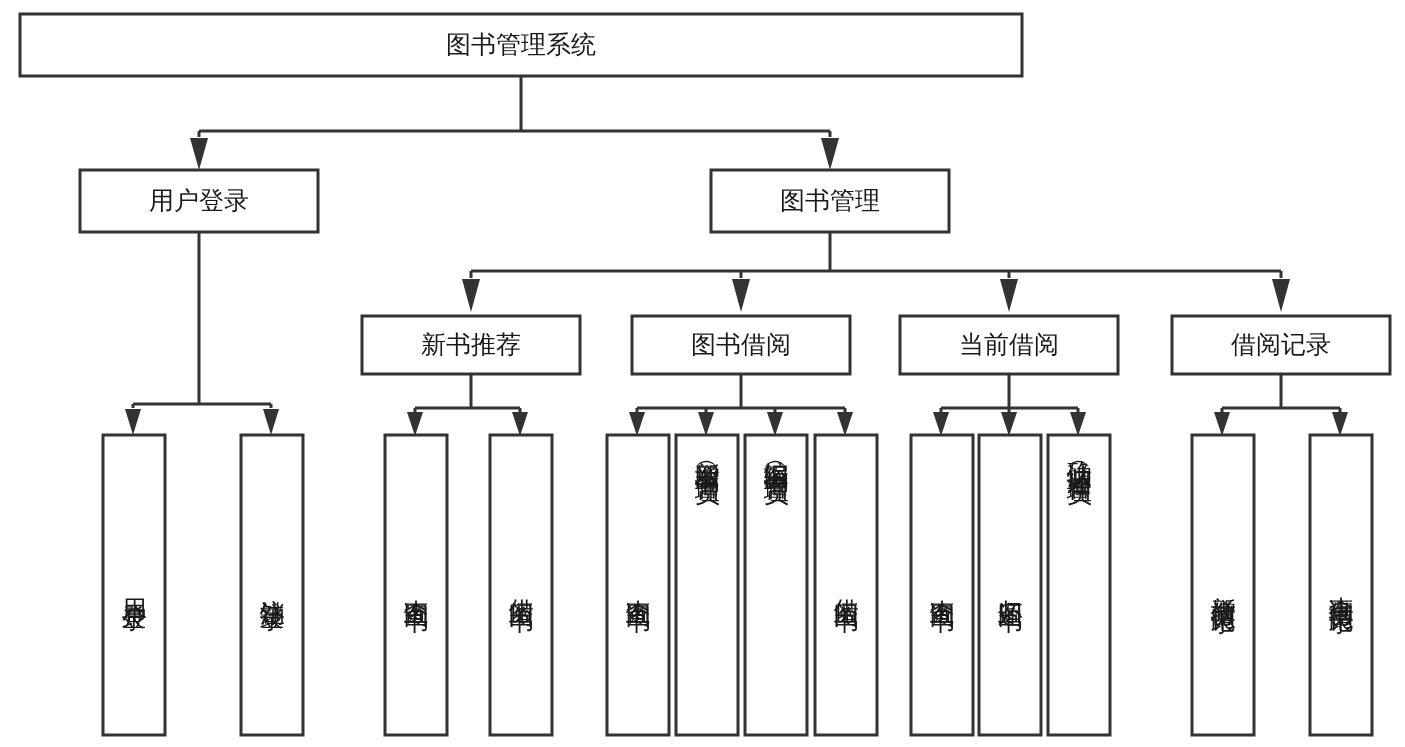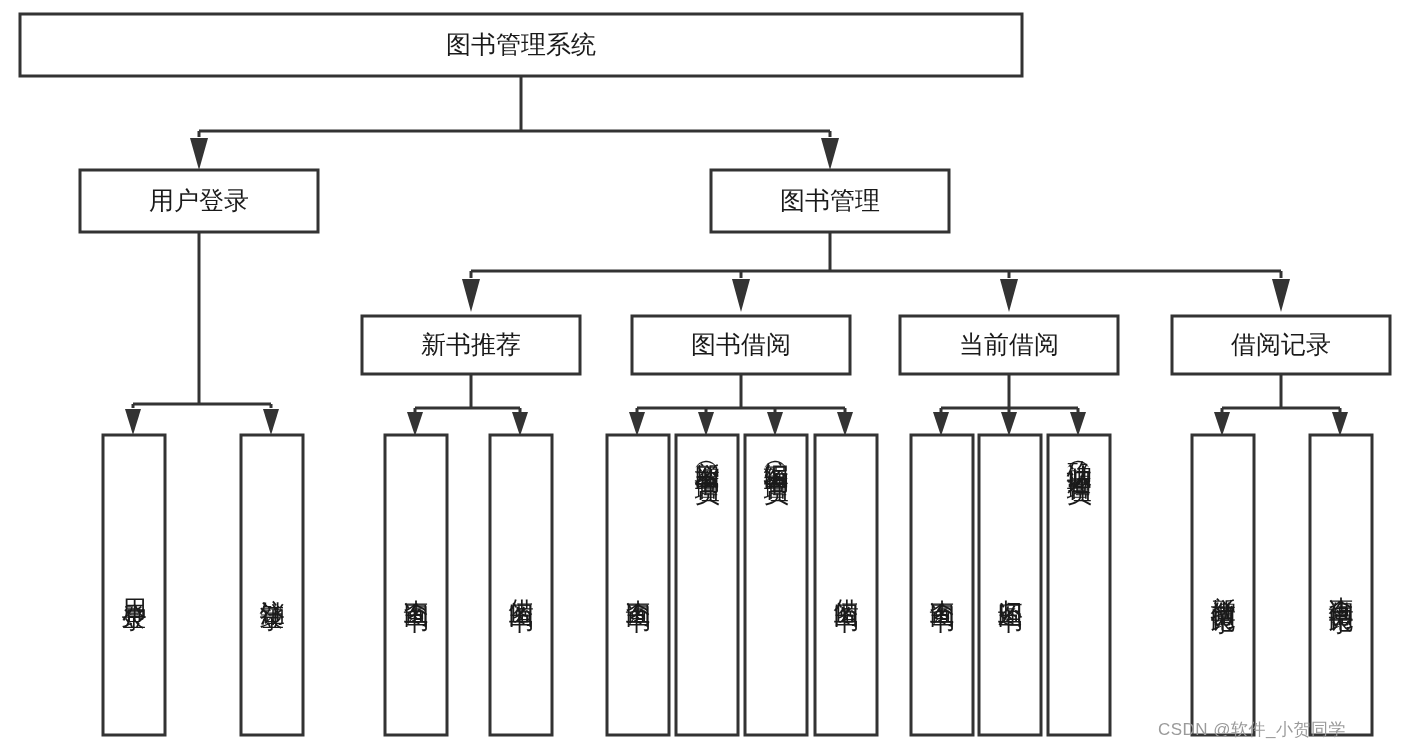--- a/index.html
+++ b/index.html
@@ -238,15 +238,14 @@
   <div class="leaf-text-wrap" style="left:1048px; top:441px; width:62px; height:294px; align-items:flex-start;">
     <span class="leaf-text">确认归还（管理员）</span>
   </div>
   <div class="leaf-text-wrap" style="left:1192px; top:435px; width:62px; height:300px;">
     <span class="leaf-text">新增借阅记录</span>
   </div>
   <div class="leaf-text-wrap" style="left:1310px; top:435px; width:62px; height:300px;">
     <span class="leaf-text">查询借阅记录</span>
   </div>
 
-  <div id="watermark">CSDN @软件_小贺同学</div>
 
 </div>
 
 </body></html>

